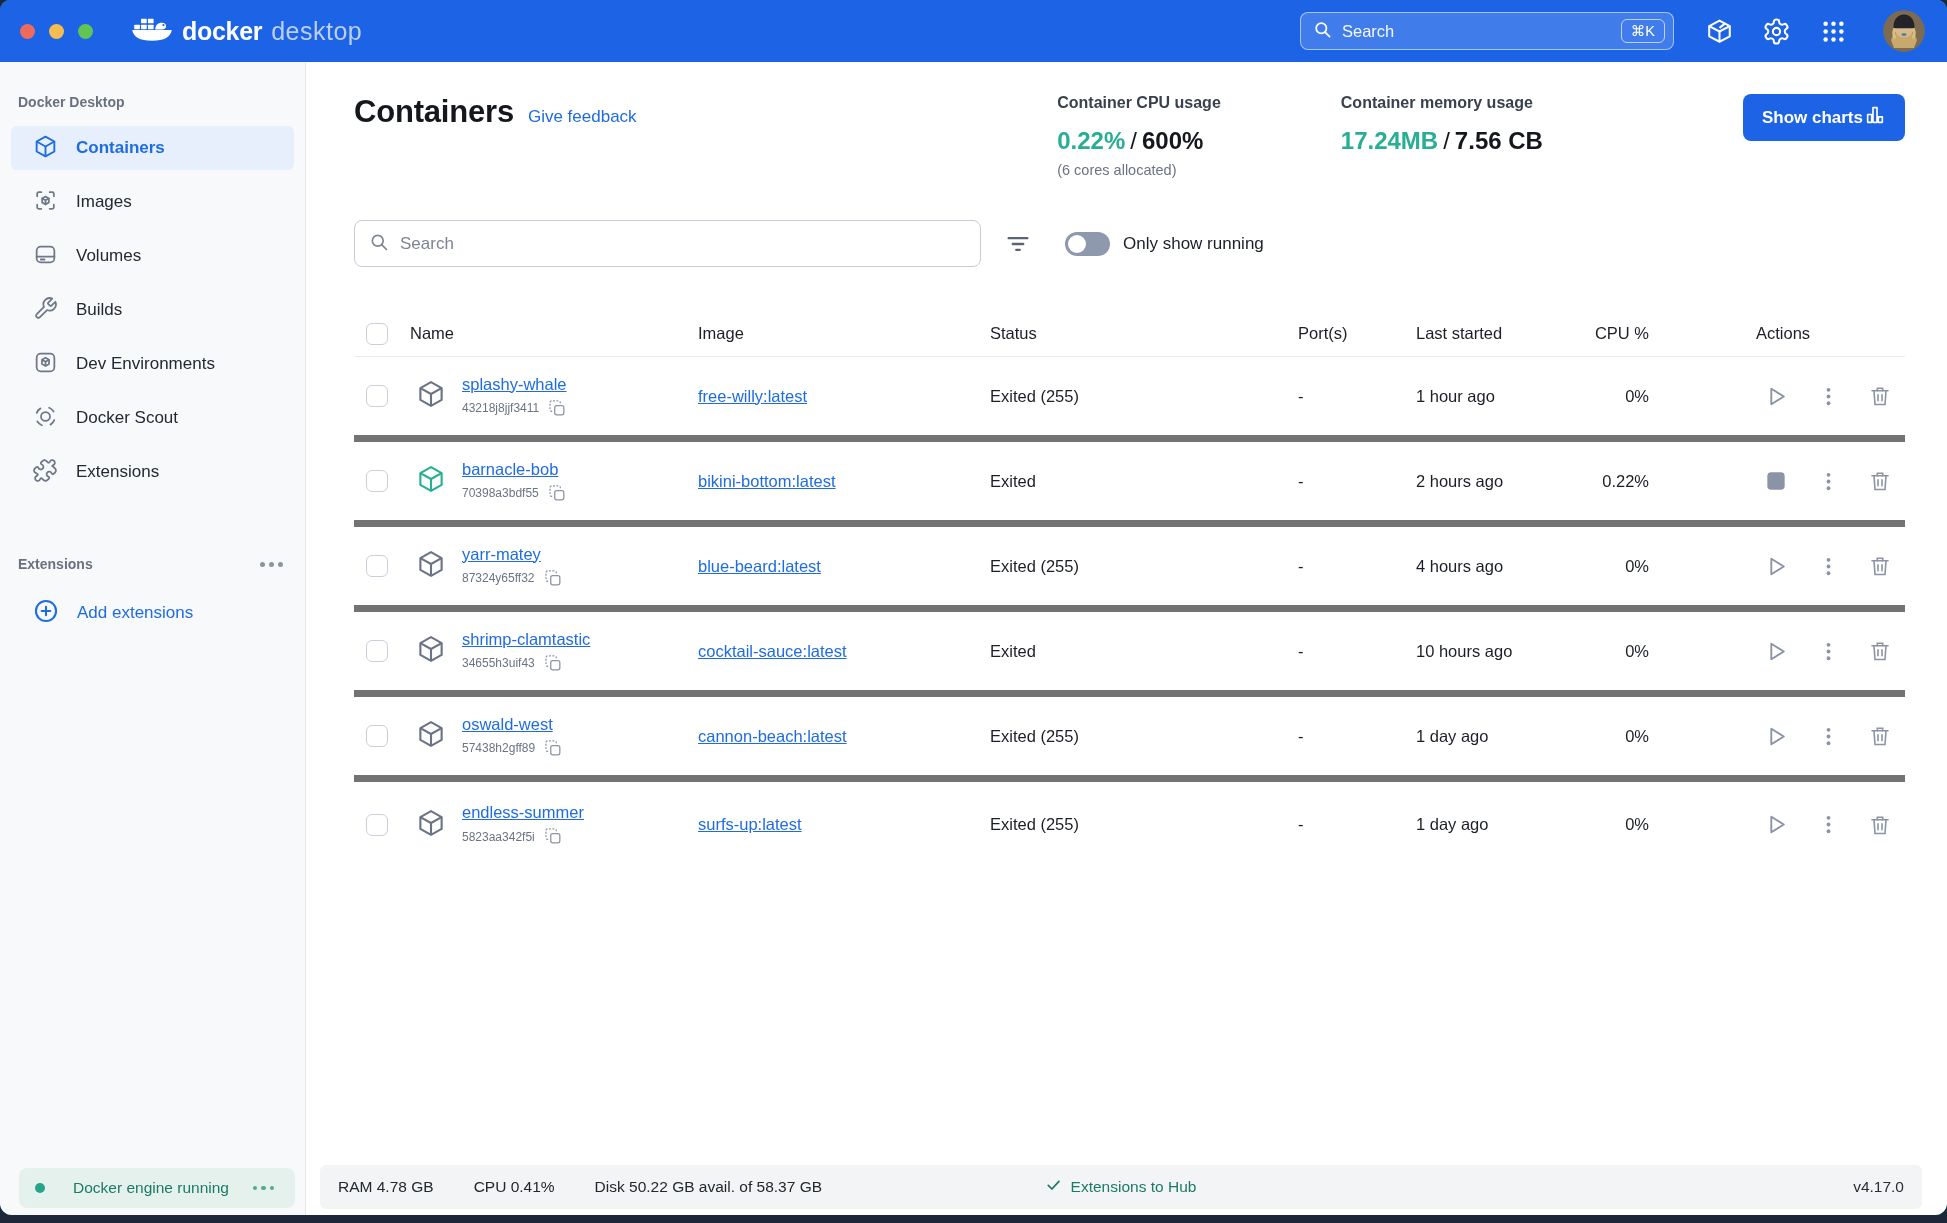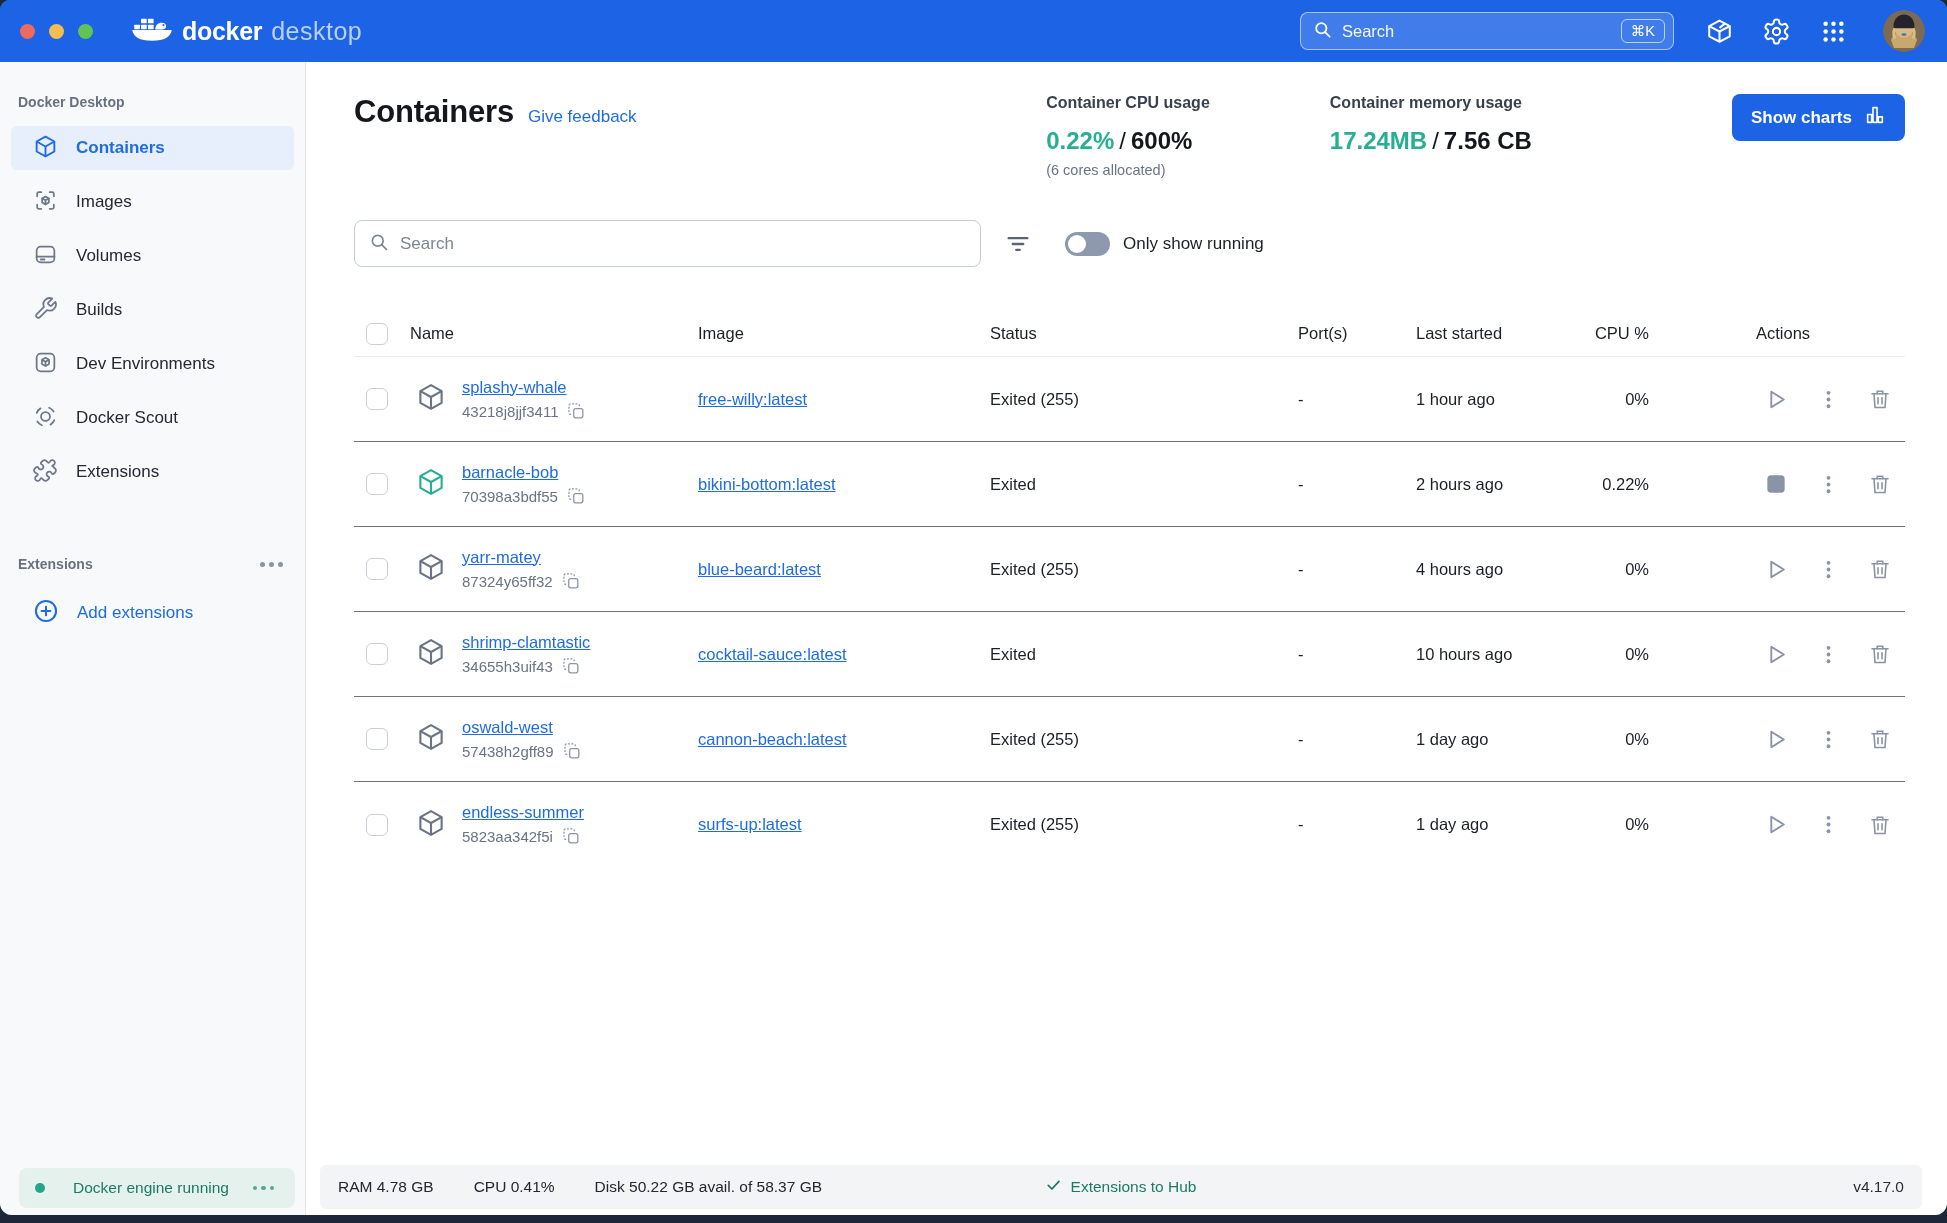--- a/index.html
+++ b/index.html
@@ -55,45 +55,45 @@
   .title-row { display:flex; align-items:baseline; gap:14px; }
   .page-title { font-size:31px; font-weight:600; color:#14171c; letter-spacing:-0.2px; }
   .feedback { font-size:17px; color:#1f6ce2; cursor:pointer; }
   .stats { display:flex; gap:120px; margin-left:auto; margin-right:200px; }
   .stat .slabel { font-size:16px; font-weight:700; color:#39414e; margin-bottom:6px; }
   .stat .sval { font-size:24px; font-weight:600; color:#14171c;margin-top:15px; }
   .stat .used { color:#27ae93; }
   .stat .sep { font-weight:400; color:#14171c; margin:0 5px; }
   .stat .note { font-size:14.5px; color:#6a7484; margin-top:7px; }
   .btn-charts { height:47px; background:#1c63e6; border:none; border-radius:8px; color:#fff; font-size:17px;
-    font-weight:600; display:flex; align-items:center; gap:12px; padding:0 19px; cursor:pointer; font-family:inherit; }
+    font-weight:600; display:flex; align-items:center; gap:1px; padding:0 19px; cursor:pointer; font-family:inherit; }
 
   
   .toolbar { display:flex; align-items:center; margin-top:42px; }
   .search-box { width:627px; height:47px; border:1px solid #c5ccd6; border-radius:8px; display:flex; align-items:center; padding:0 14px; }
   .search-box input { flex:1; border:none; outline:none; font-size:17px; color:#262b33; margin-left:11px; font-family:inherit; }
   .search-box input::placeholder { color:#7b8594; }
   .filter-btn { margin-left:16px; width:42px; height:42px; display:flex; align-items:center; justify-content:center; cursor:pointer; }
   .toggle { margin-left:26px; width:45px; height:24px; border-radius:12px; background:#8e99ad; position:relative; cursor:pointer; flex:0 0 auto; }
   .toggle .knob { position:absolute; left:3px; top:3px; width:18px; height:18px; border-radius:50%; background:#fff; }
   .toggle-label { margin-left:13px; font-size:17px; color:#1c2026; }
 
   
   .table { margin-top:44px; }
   .thead, .trow { display:grid; grid-template-columns:56px 288px 292px 308px 118px 175px 95px 1fr; align-items:center; }
   .thead { height:46px; border-bottom:1px solid #e9edf1; font-size:16.5px; font-weight:500; color:#1c1f26; }
-  .trow { height:85px; border-bottom:1px solid #737373; font-size:16.5px; color:#1c1f26; }
+  .trow { height:85px; border-bottom:7px solid #737373; font-size:16.5px; color:#1c1f26; }
   .trow:last-child { border-bottom:none; }
   .cell-check { padding-left:12px; }
   .checkbox { display:block; width:22px; height:22px; border:1.5px solid #c9d0da; border-radius:6px; background:#fff; cursor:pointer; }
   .cell-name { display:flex; align-items:center; gap:16px; padding-left:6px; }
   .name-block { display:flex; flex-direction:column; gap:5px; }
   .link { color:#1f6ce2; text-decoration:underline; cursor:pointer; font-weight:500; }
   .cid-line { display:flex; align-items:center; gap:9px; }
-  .cid { font-size:15px; color:#6a7484; }
+  .cid { font-size:12px; color:#6a7484; }
   .copy-btn { display:flex; cursor:pointer; }
   .cell-cpu { text-align:right; padding-right:37px; }
   .th-cpu { text-align:right; padding-right:37px; }
   .th-actions { padding-left:70px; }
   .cell-actions { display:flex; justify-content:flex-end; gap:26px; padding-right:12px; }
   .act { width:26px; height:26px; display:flex; align-items:center; justify-content:center; cursor:pointer; }
 
   
   .statusbar { position:absolute; left:14px; right:25px; bottom:6px; height:44px; background:#f2f4f6;
     border-radius:6px; display:flex; align-items:center; padding:0 18px; }

